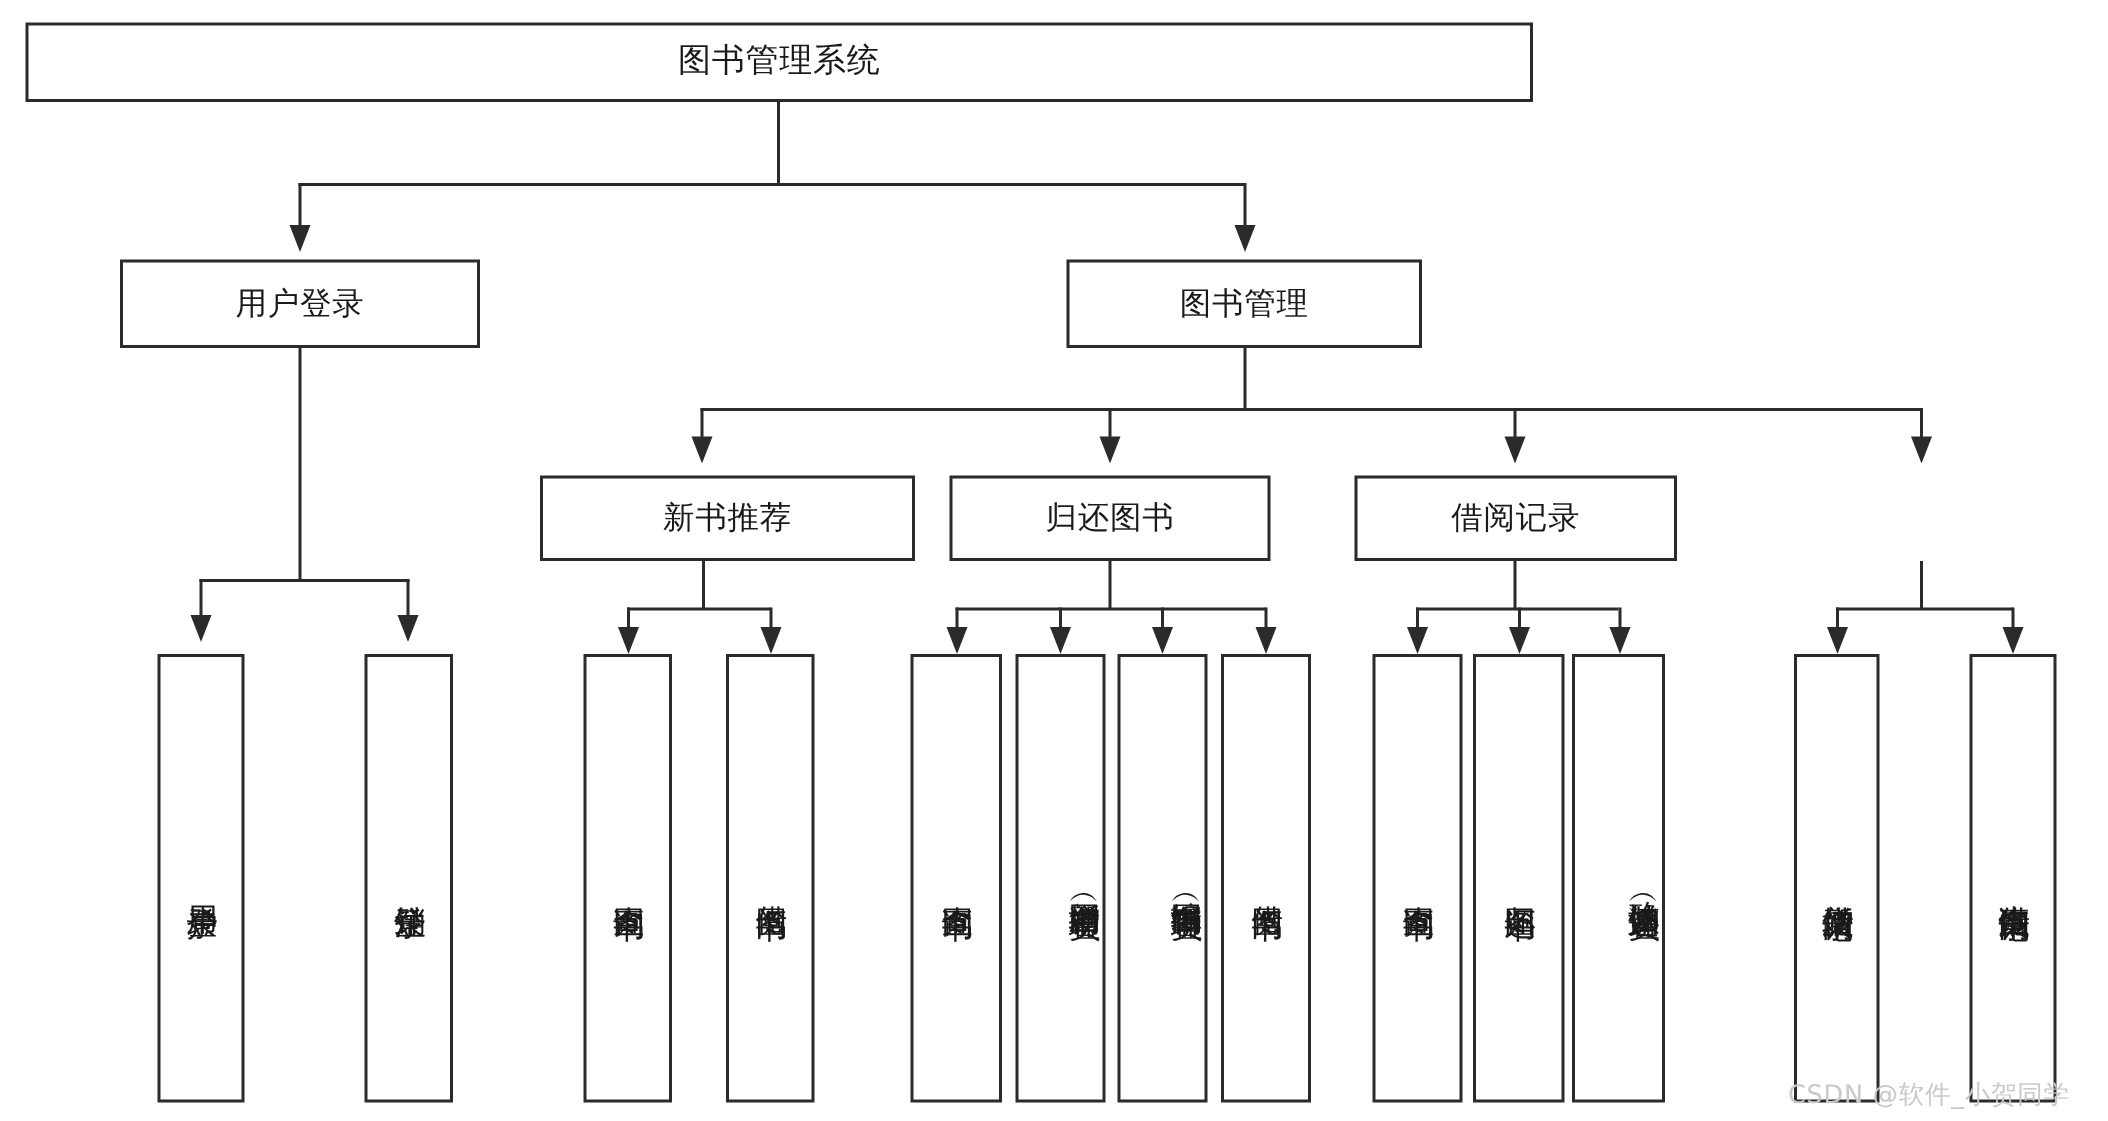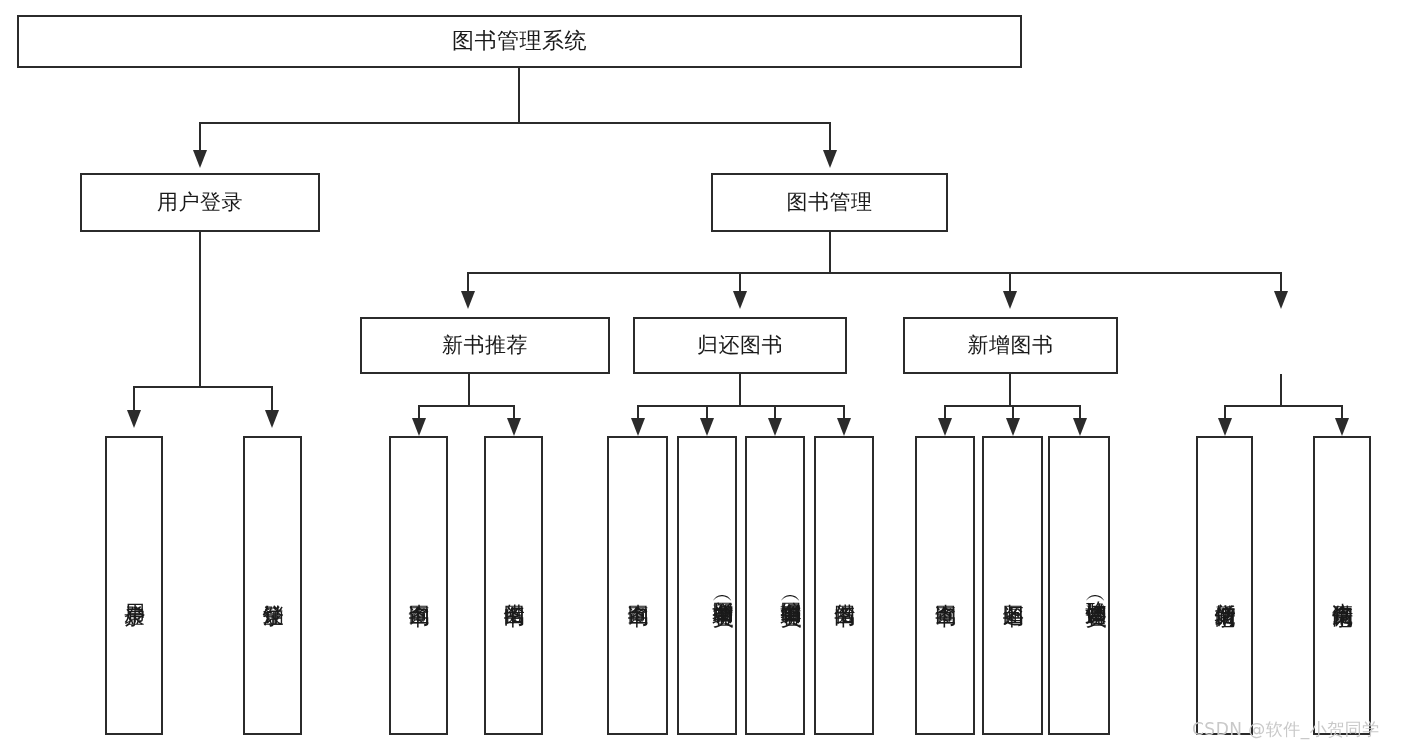--- a/index.html
+++ b/index.html
@@ -113,21 +113,21 @@
   <div class="connector conn-v" style="left:1280px; top:272px; height:20px;"></div>
   <div class="arrow" style="left:1274px; top:291px;"></div>
 
   <div class="node node-h" style="left:360px; top:317px; width:250px; height:57px;">
     <span>新书推荐</span>
   </div>
   <div class="node node-h" style="left:633px; top:317px; width:214px; height:57px;">
     <span>归还图书</span>
   </div>
   <div class="node node-h" style="left:903px; top:317px; width:215px; height:57px;">
-    <span>新增图书</span>
+    <span>借阅记录</span>
   </div>
 
   <div class="connector conn-v" style="left:468px; top:374px; height:32px;"></div>
   <div class="connector conn-h" style="left:418px; top:405px; width:96px;"></div>
   <div class="connector conn-v" style="left:418px; top:405px; height:14px;"></div>
   <div class="arrow" style="left:412px; top:418px;"></div>
   <div class="connector conn-v" style="left:513px; top:405px; height:14px;"></div>
   <div class="arrow" style="left:507px; top:418px;"></div>
 
   <div class="connector conn-v" style="left:739px; top:374px; height:32px;"></div>

